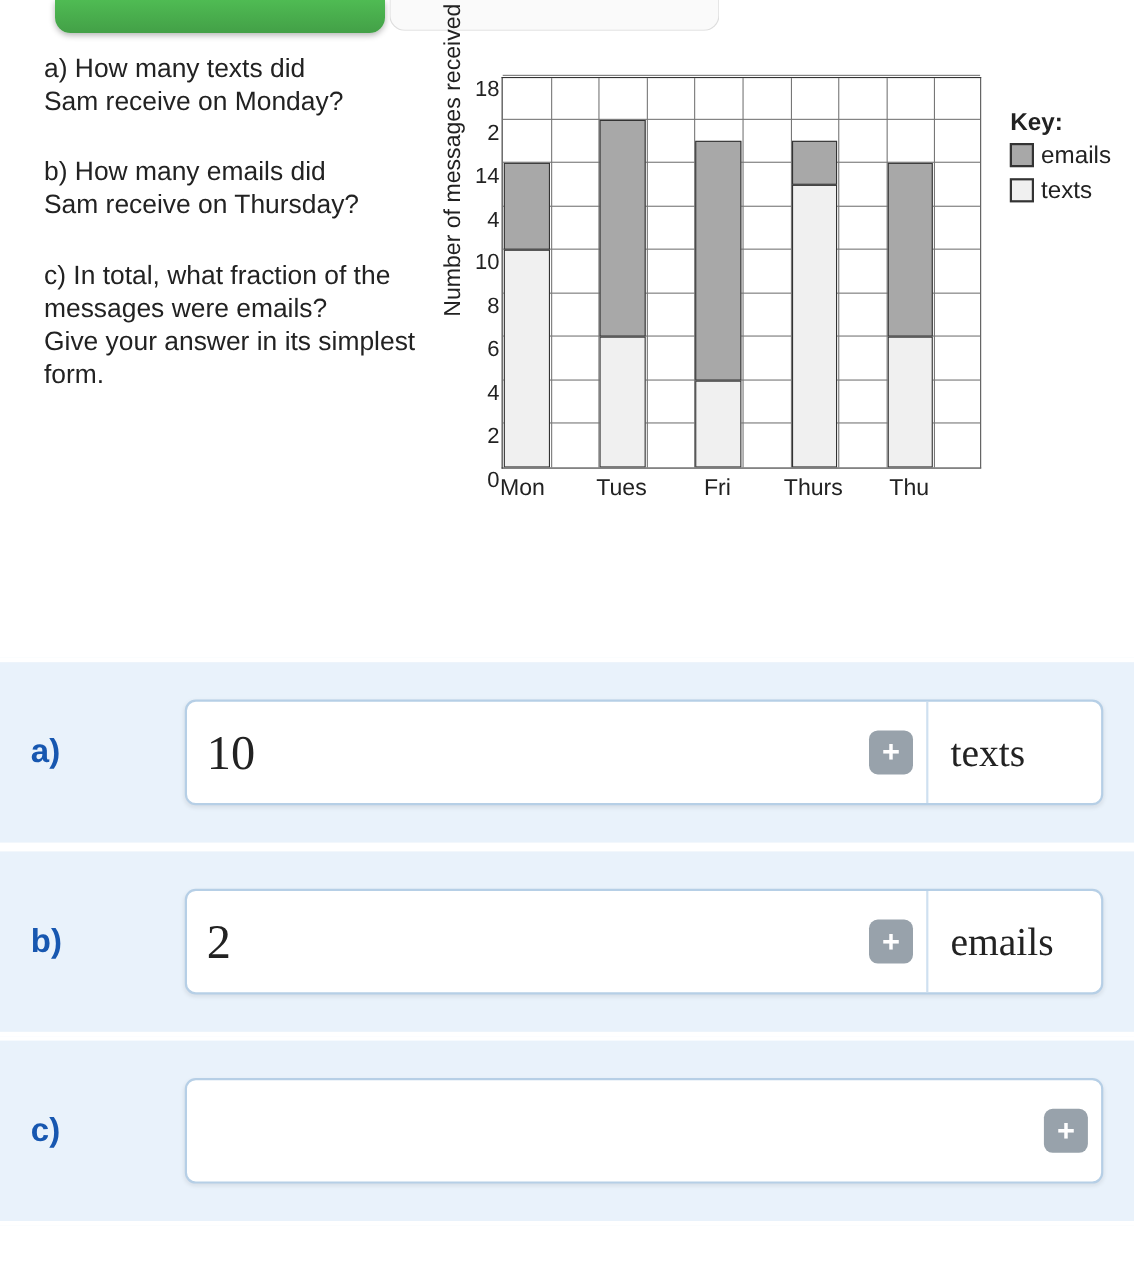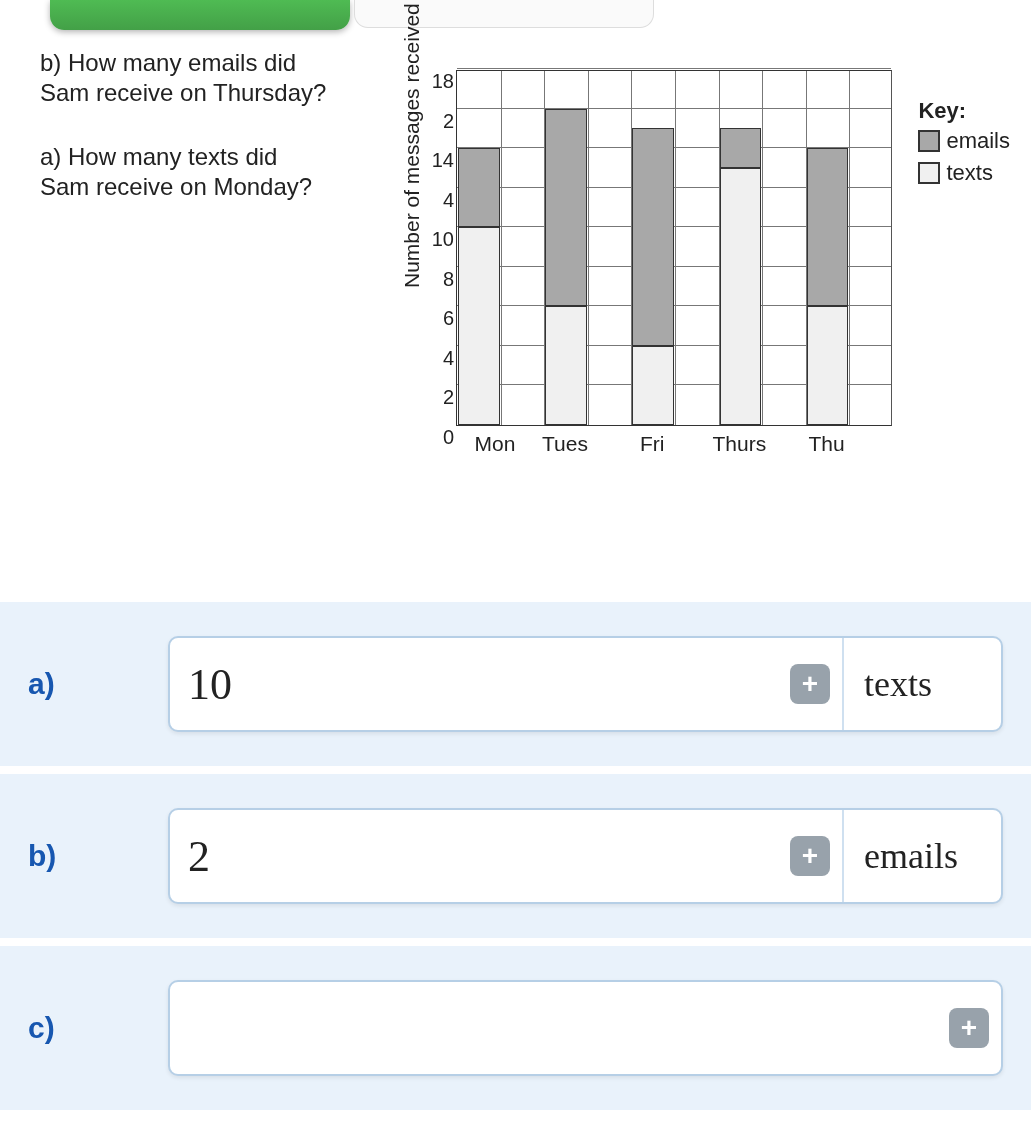--- a/index.html
+++ b/index.html
@@ -111,26 +111,30 @@
 <body>
 
 <div class="top-row">
   <div class="green-btn"></div>
   <div class="gray-tab"></div>
 </div>
 
 <div class="question-area">
   <div class="qtext">
     <p class="qsub">
+      <span>a)</span>
+      <span>How many texts did<br><span class="sub-body" style="padding-left:0">Sam receive on Monday?</span></span>
+    </p>
+    <p class="qsub">
       <span>b)</span>
       <span>How many emails did<br>Sam receive on Thursday?</span>
     </p>
-    <p class="qsub">
-      <span>a)</span>
-      <span>How many texts did<br><span class="sub-body" style="padding-left:0">Sam receive on Monday?</span></span>
+    <p class="qsub" style="margin-bottom:4px">
+      <span>c)</span>
+      <span>In total, what fraction of the<br>messages were emails?<br>Give your answer in its simplest form.</span>
     </p>
   </div>
 
   <div class="chart-zone">
     <div class="yaxis-label">Number of messages received</div>
     <div class="ticks" id="yticks">
         <div class="tick" style="bottom: 0px; top: 356px;">0</div>
         <div class="tick" style="bottom: 39.5556px; top: 316.444px;">2</div>
         <div class="tick" style="bottom: 79.1111px; top: 276.889px;">4</div>
         <div class="tick" style="bottom: 118.667px; top: 237.333px;">6</div>
@@ -175,21 +179,21 @@
         <div class="bar-stack" style="left: 262.6px; width: 41.6px; height: 296.667px;">
           <div class="bar-texts" style="height: 257.111px;"></div>
           <div class="bar-emails" style="height: 39.5556px; bottom: 257.111px;"></div>
         </div>
         <div class="bar-stack" style="left: 349.8px; width: 41.6px; height: 276.889px;">
           <div class="bar-texts" style="height: 118.667px;"></div>
           <div class="bar-emails" style="height: 158.222px; bottom: 118.667px;"></div>
         </div>
       </div>
     <div class="xlabels" id="xlabels">
-        <div class="xlabel" style="left: 39px;">Mon</div>
+        <div class="xlabel" style="left: 19px;">Mon</div>
         <div class="xlabel" style="left: 109px;">Tues</div>
         <div class="xlabel" style="left: 196.2px;">Fri</div>
         <div class="xlabel" style="left: 283.4px;">Thurs</div>
         <div class="xlabel" style="left: 370.6px;">Thu</div>
       </div>
     <div class="key-box">
       <div style="font-weight:bold;margin-bottom:4px">Key:</div>
       <div class="key-row">
         <div class="key-sw sw-em"></div>
         <span>emails</span>

